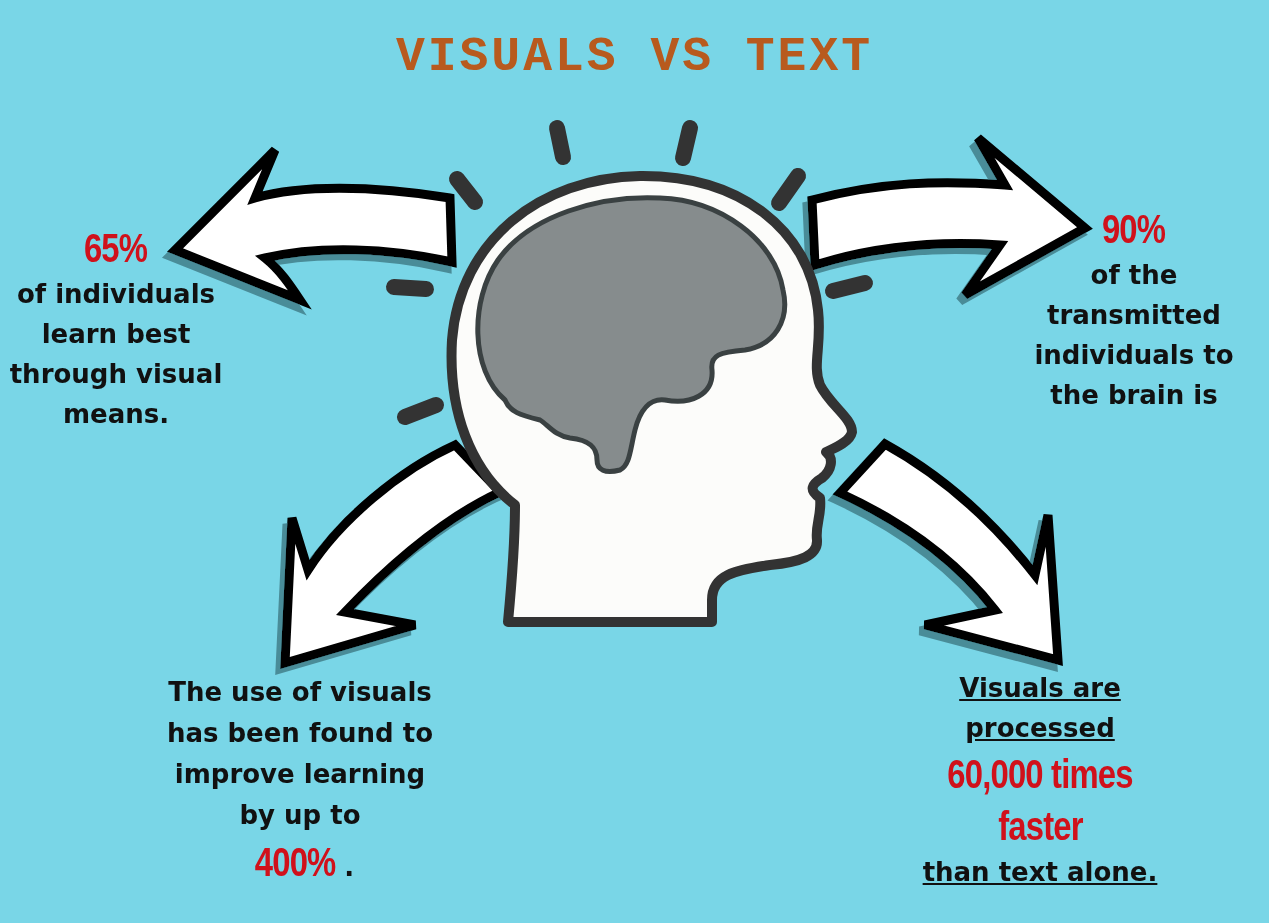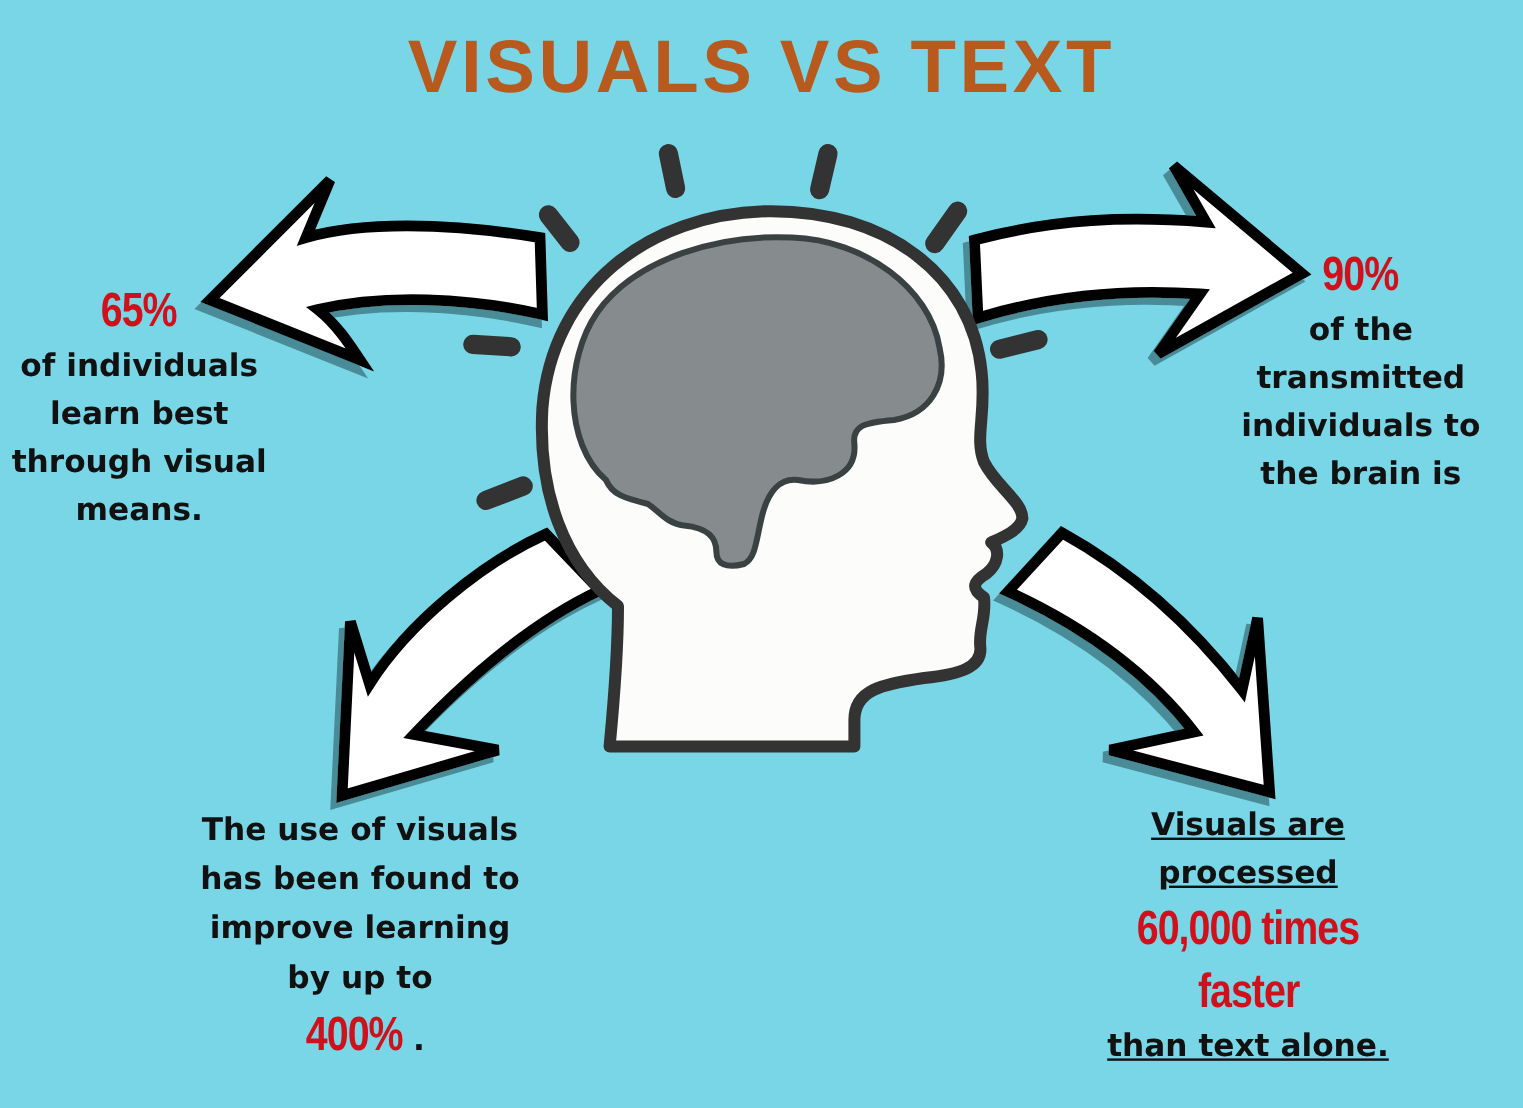--- a/index.html
+++ b/index.html
@@ -6,23 +6,23 @@
   body {
     width: 1269px; height: 923px;
     background: #79d6e7;
     position: relative;
     overflow: hidden;
     font-family: "DejaVu Sans", sans-serif;
   }
   .title {
     position: absolute; left: 0; top: 22px; width: 1269px;
     text-align: center;
-    font-family: Liberation Sans, sans-serif;
+    font-family: Liberation Mono, monospace;
     font-weight: bold;
-    font-size: 62px;
+    font-size: 48px;
     letter-spacing: 3px;
     color: #b85a1e;
     line-height: 70px;
   }
   svg.art { position: absolute; left: 0; top: 0; }
   .block {
     position: absolute;
     text-align: center;
     color: #111;
     font-family: "DejaVu Sans", sans-serif;
@@ -111,21 +111,21 @@
              C 714 395, 690 405, 665 400
              C 650 398, 640 410, 635 430
              C 630 450, 630 465, 620 470
              C 605 474, 597 470, 597 460
              C 597 448, 590 440, 570 438
              C 555 436, 548 425, 540 420
              C 520 415, 510 412, 505 400 Z" fill="#868c8d" stroke="#3a4142" stroke-width="5" stroke-linejoin="round"></path>
   </g>
 </svg>
 
-<div class="block" style="left:0; top:222px; width:232px;margin-top:11px;">
+<div class="block" style="left:0; top:222px; width:232px;">
   <span class="big">65%</span>
   <span class="line">of individuals</span>
   <span class="line">learn best</span>
   <span class="line">through visual</span>
   <span class="line">means.</span>
 </div>
 
 <div class="block" style="left:1010px; top:203px; width:248px;">
   <span class="big">90%</span>
   <span class="line">of the</span>

